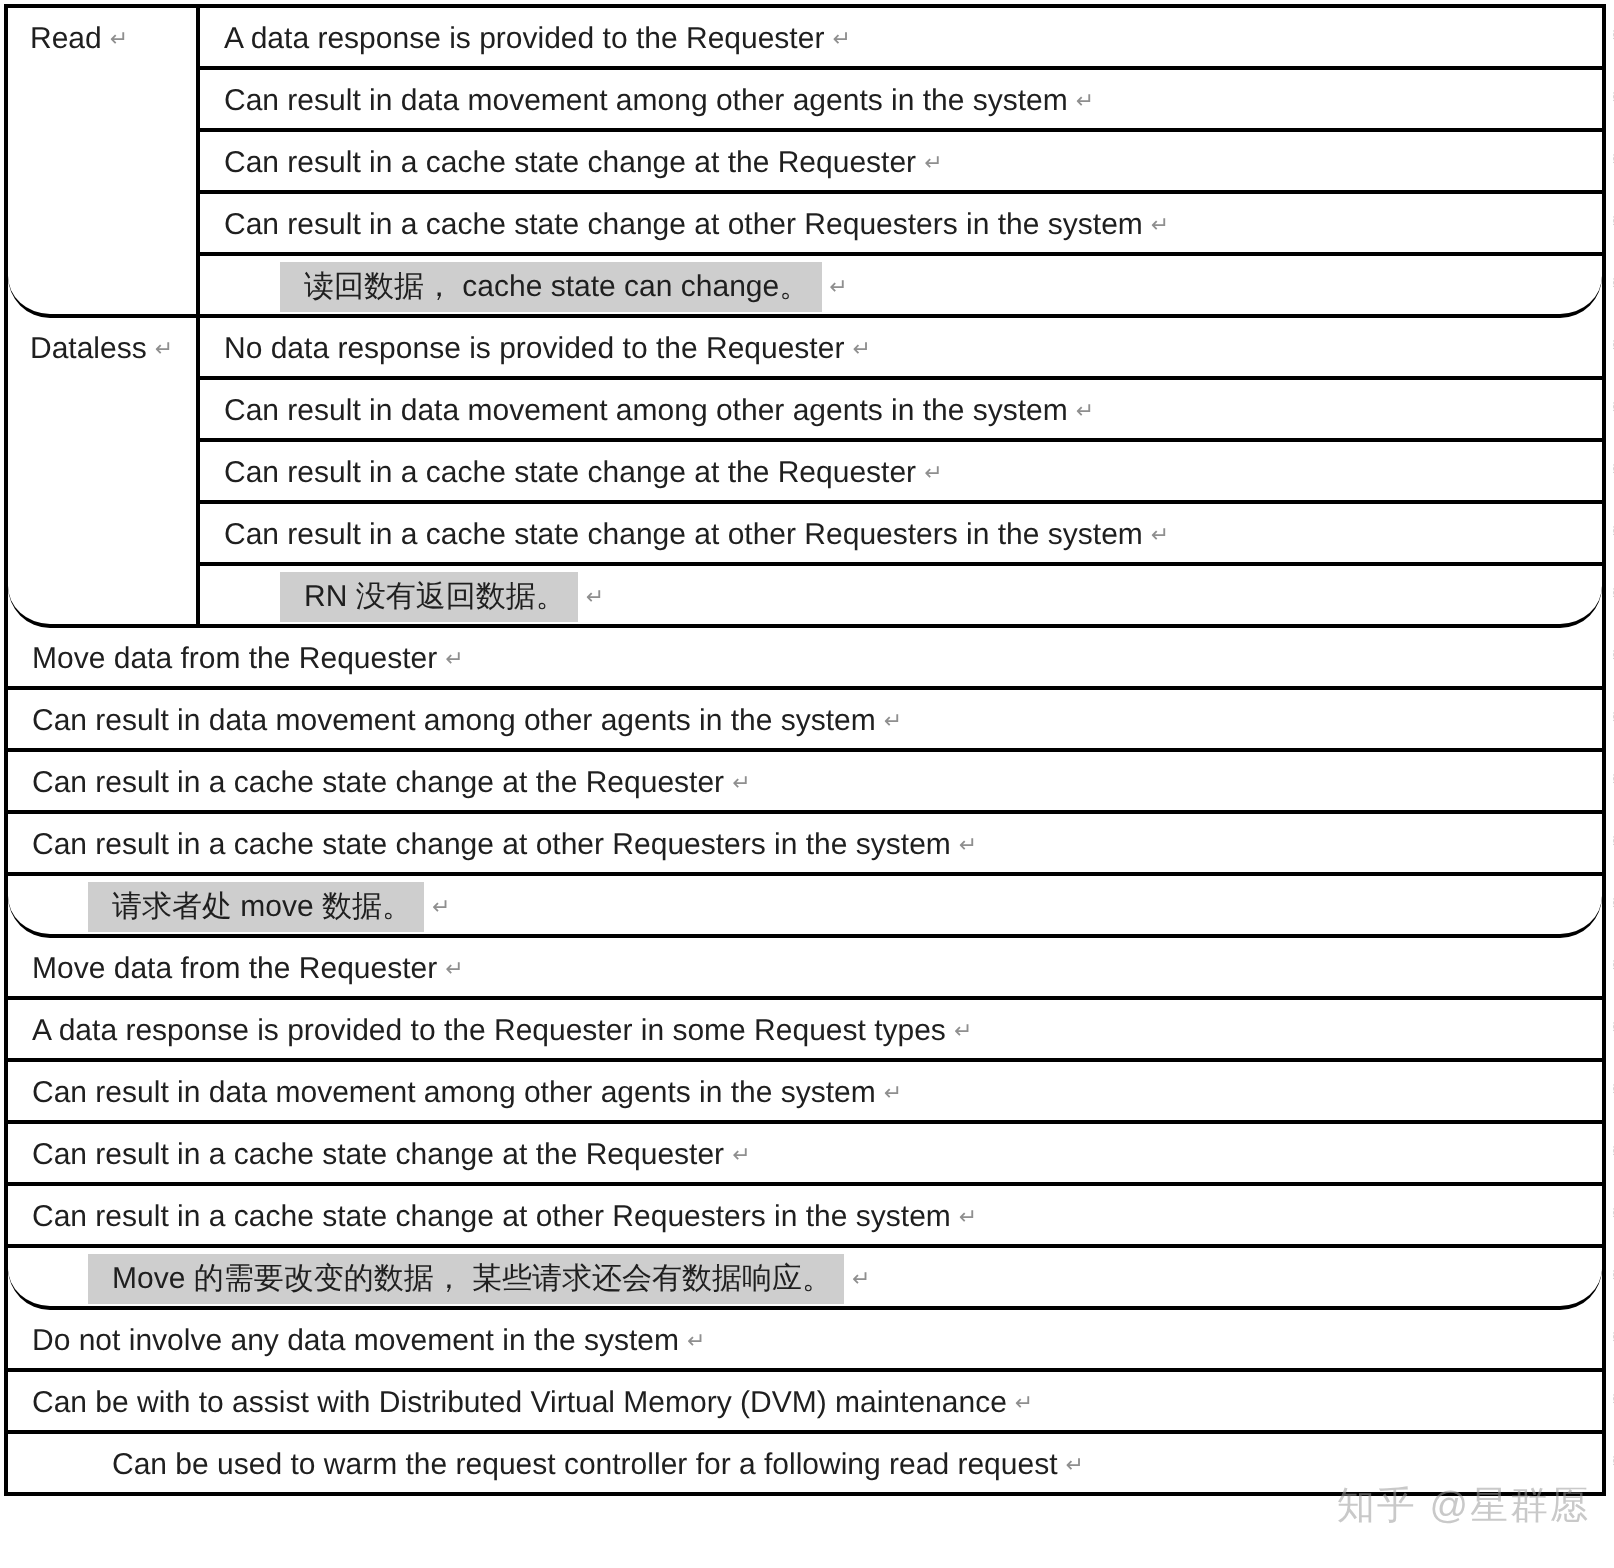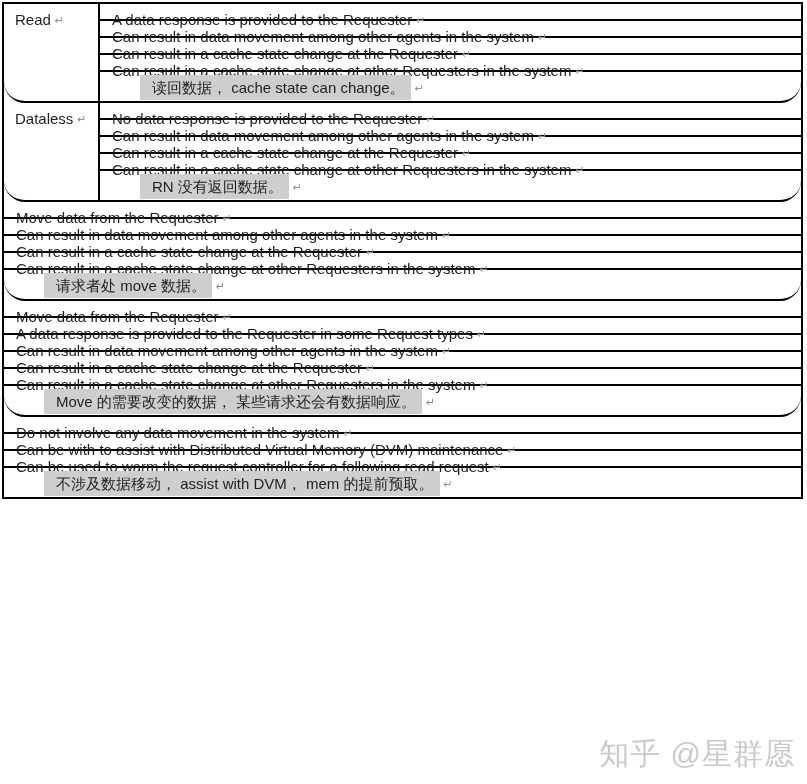--- a/index.html
+++ b/index.html
@@ -25,21 +25,21 @@
     width:96px; box-sizing:border-box; flex:none;
     border-right:2px solid #000;
     padding:4px 2px 0 11px;
     font-size:15px; line-height:24px;
     white-space:nowrap;
   }
   .rows { flex:1; min-width:0; }
 
   .row {
     position:relative;
-    height:17px; box-sizing:border-box;
+    height:31px; box-sizing:border-box;
     border-bottom:2px solid #000;
     padding:4px 6px 0 12px;
     font-size:15px; line-height:24px;
     white-space:nowrap;
   }
   .rows .row:last-child { border-bottom:none; height:29px;margin-left:40px; }
 
   .row-text { display:inline; }
   .row-text.hl {
     background:#cecece;
@@ -54,21 +54,21 @@
     vertical-align:1px;
   }
 
   .endmark {
     position:absolute; left:100%; margin-left:5px; top:9px;
     color:#b3b3b3; font-size:11px; line-height:11px;
   }
 
   .watermark {
     position:absolute; right:12px; bottom:16px;
-    font-size:30px; line-height:28px;
+    font-size:19px; line-height:28px;
     color:#9d9d9d; opacity:0.55;
     letter-spacing:1px; white-space:nowrap;
     z-index:2;
   }
 </style>
 </head>
 <body>
 
 <div class="doc-table" id="table-root">
   <div class="block">
@@ -132,18 +132,17 @@
   </div>
 
   <div class="block">
     <div class="rows">
   <div class="row"><span class="row-text">Do not involve any data movement in the system</span><span class="ret">↵</span><span class="endmark">¤</span></div>
 
   <div class="row"><span class="row-text">Can be with to assist with Distributed Virtual Memory (DVM) maintenance</span><span class="ret">↵</span><span class="endmark">¤</span></div>
 
   <div class="row"><span class="row-text">Can be used to warm the request controller for a following read request</span><span class="ret">↵</span><span class="endmark">¤</span></div>
 
-  <div class="row"><span class="row-text hl">不涉及数据移动， assist with DVM， mem 的提前预取。</span><span class="ret">↵</span><span class="endmark">¤</span></div>
 </div>
   </div>
 </div>
 
 <div class="watermark">知乎 @星群愿</div>
 
 </body></html>

